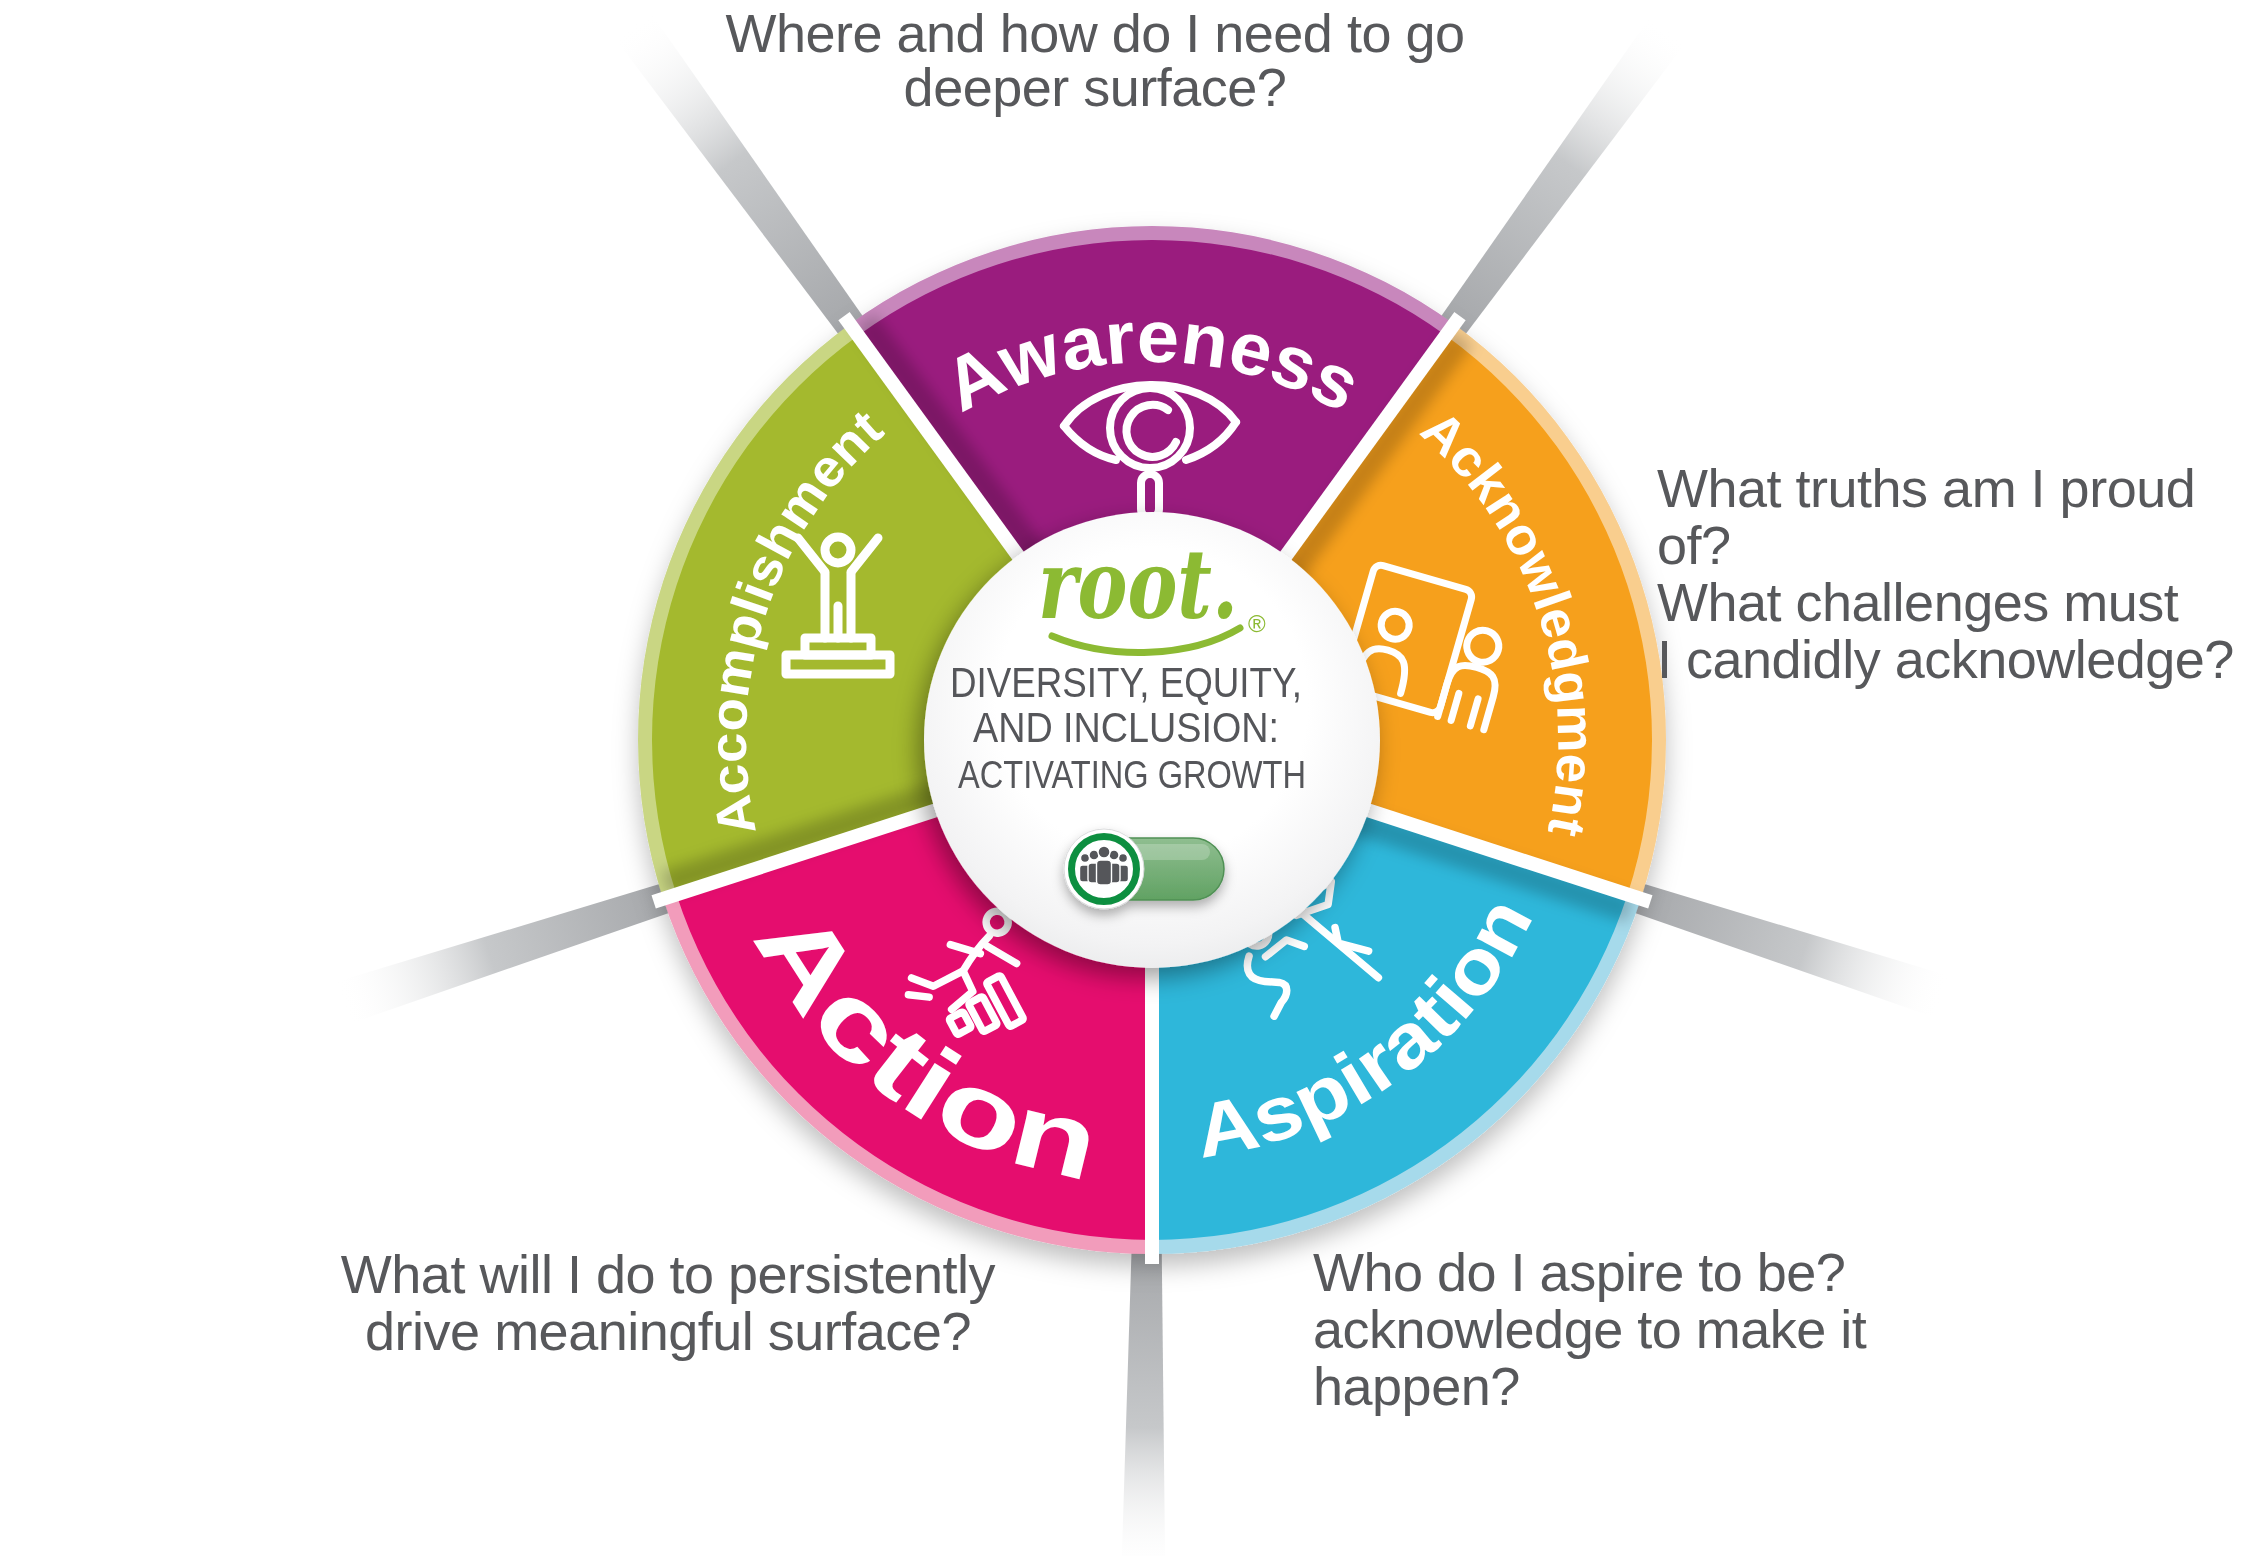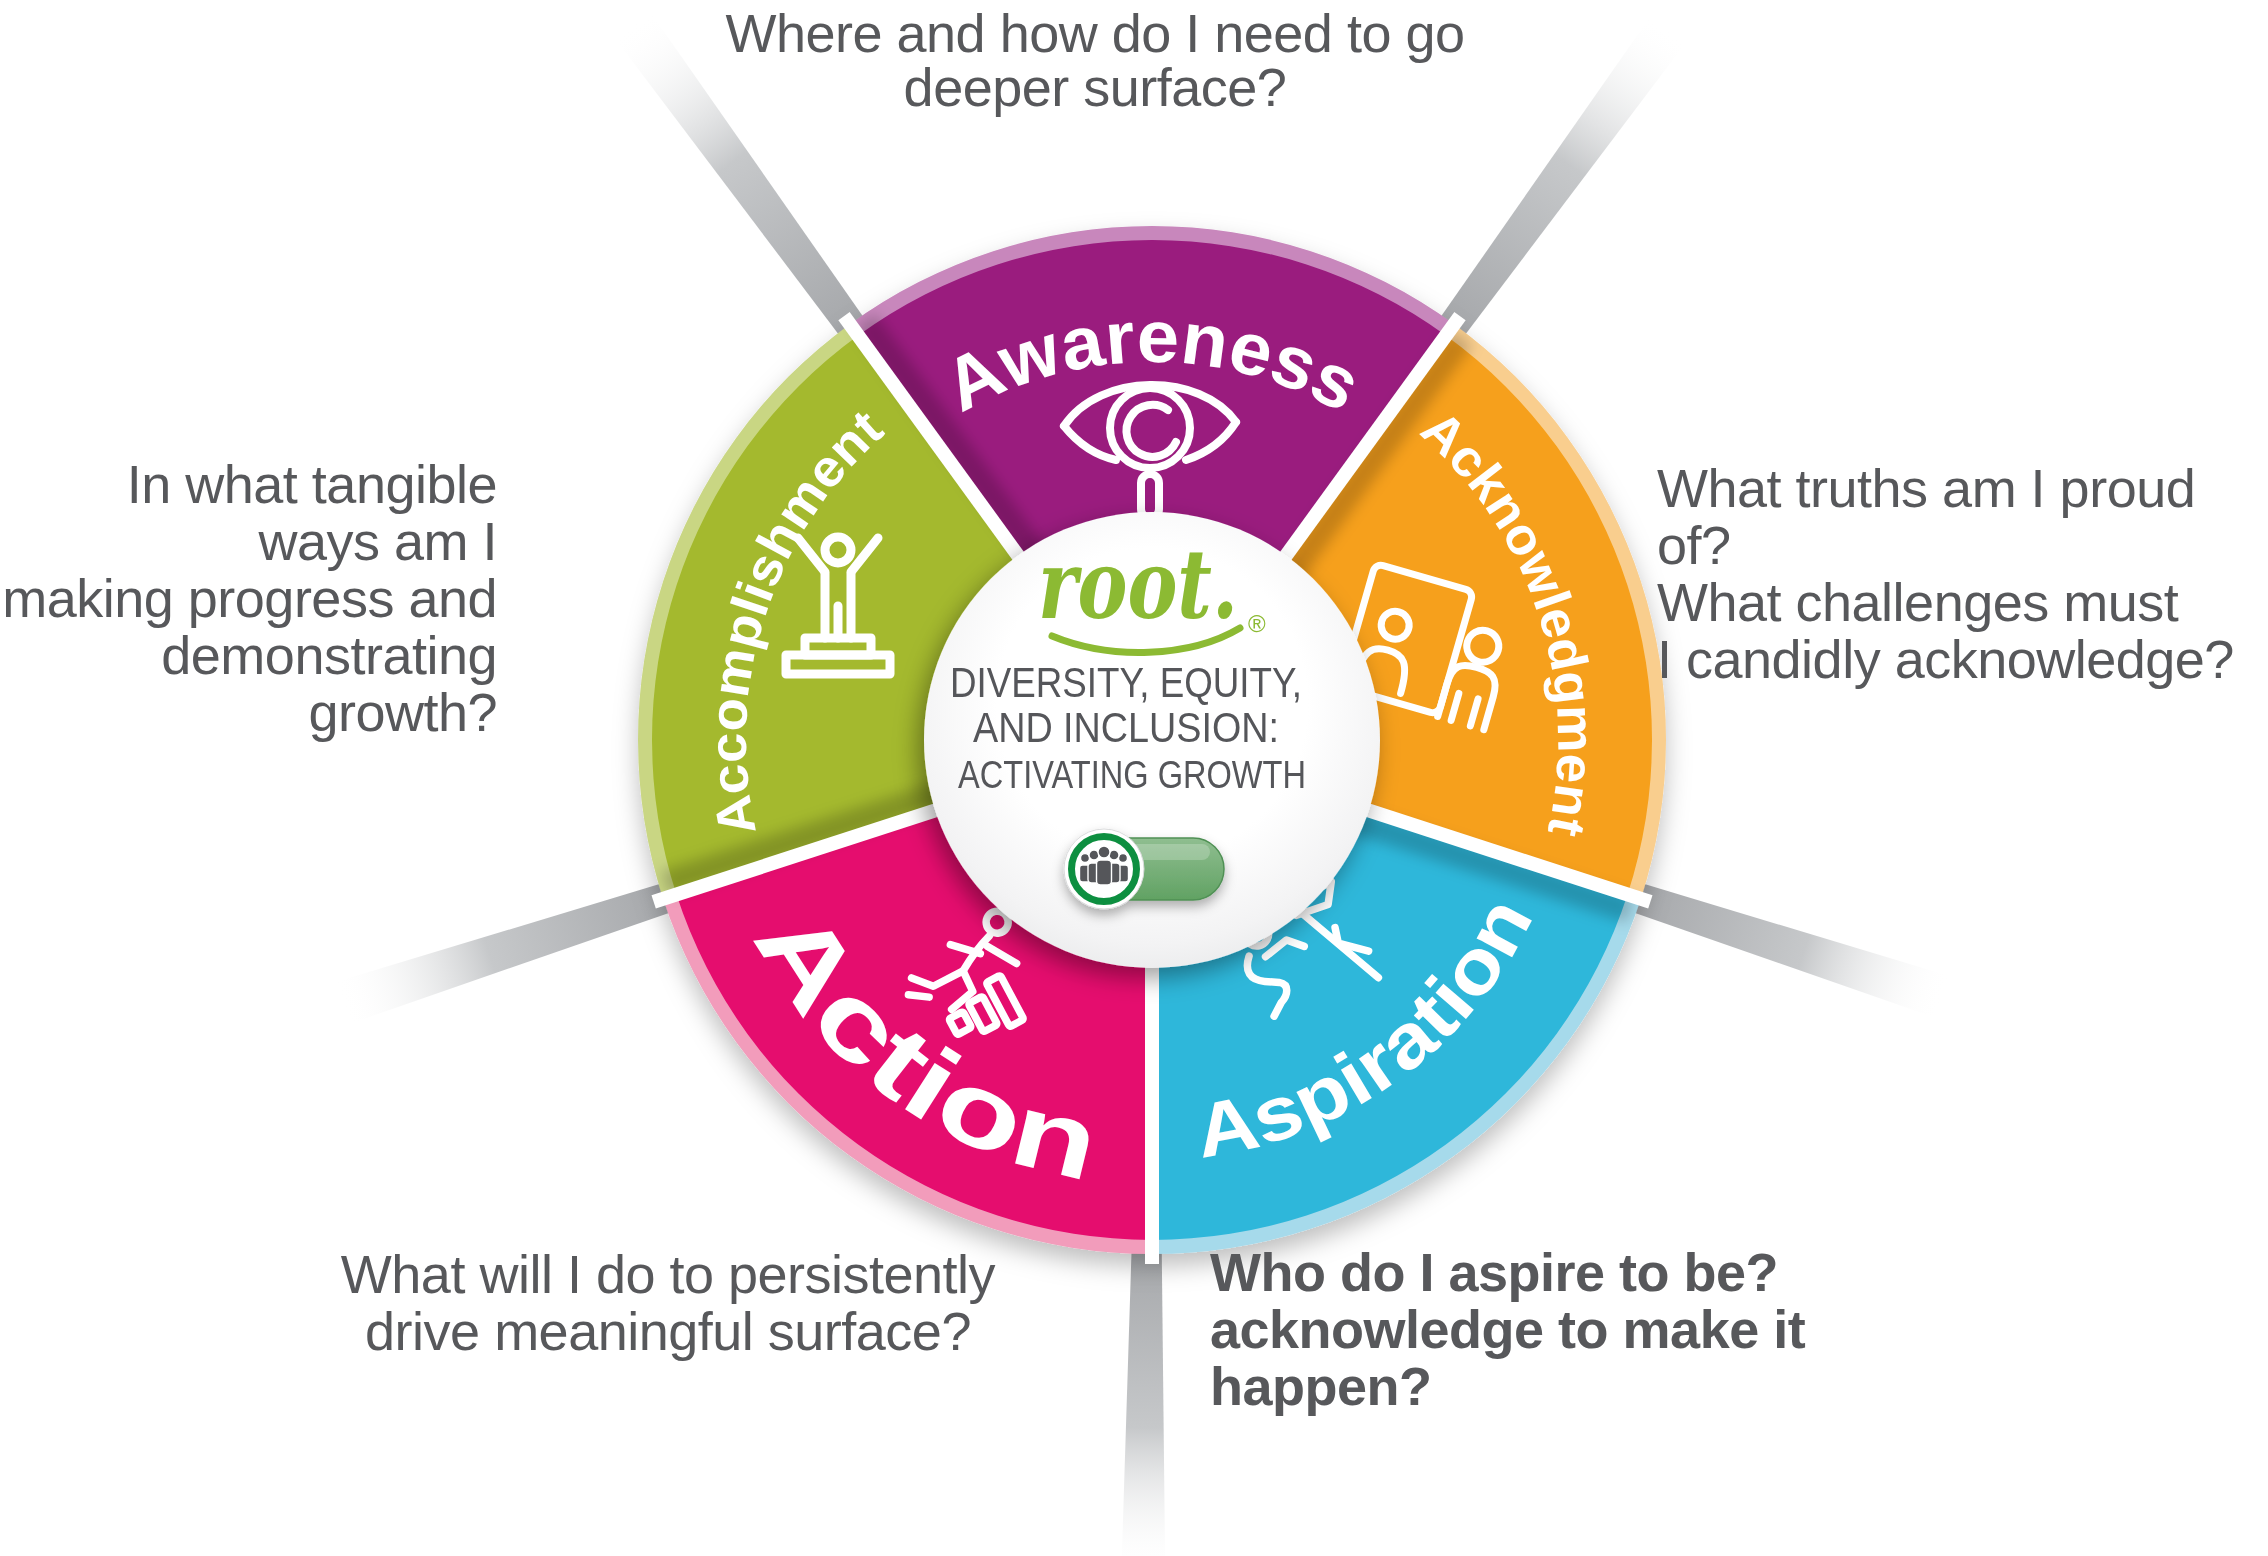--- a/index.html
+++ b/index.html
@@ -7,21 +7,21 @@
        font-family:"Liberation Sans",sans-serif;}
   .stage{position:absolute;inset:0;}
   svg{position:absolute;left:0;top:0;}
   .q{position:absolute;color:var(--question-text,#57585B);
      font-size:54px;line-height:57px;letter-spacing:-0.5px;}
   .q span{display:block;}
   .q-top{left:595px;top:6px;width:1000px;text-align:center;line-height:54px;}
   .q-right{left:1657px;top:460px;width:620px;text-align:left;}
   .q-left{left:0;top:456px;width:497px;text-align:right;}
   .q-bl{left:243px;top:1246px;width:850px;text-align:center;}
-  .q-br{left:1210px;top:1244px;width:760px;text-align:left;font-weight:bold;}
+  .q-br{left:1313px;top:1244px;width:760px;text-align:left;}
   .logo{font-family:"DejaVu Serif",serif;font-style:italic;font-weight:bold;}
   .ct{font-family:"Liberation Sans",sans-serif;}
   #labels text{font-family:"Liberation Sans",sans-serif;}
 </style>
 </head>
 <body>
 
 <div class="stage">
 
 <svg id="wheel-svg" width="2268" height="1556" viewBox="0 0 2268 1556" xmlns="http://www.w3.org/2000/svg">
@@ -220,19 +220,14 @@
   <span>I candidly acknowledge?</span>
 </div>
 <div class="q q-br">
   <span>Who do I aspire to be?</span>
   <span>acknowledge to make it happen?</span>
 </div>
 <div class="q q-bl">
   <span>What will I do to persistently</span>
   <span>drive meaningful surface?</span>
 </div>
-<div class="q q-left">
-  <span>In what tangible ways am I</span>
-  <span>making progress and</span>
-  <span>demonstrating growth?</span>
-</div>
 
 </div>
 
 </body></html>

